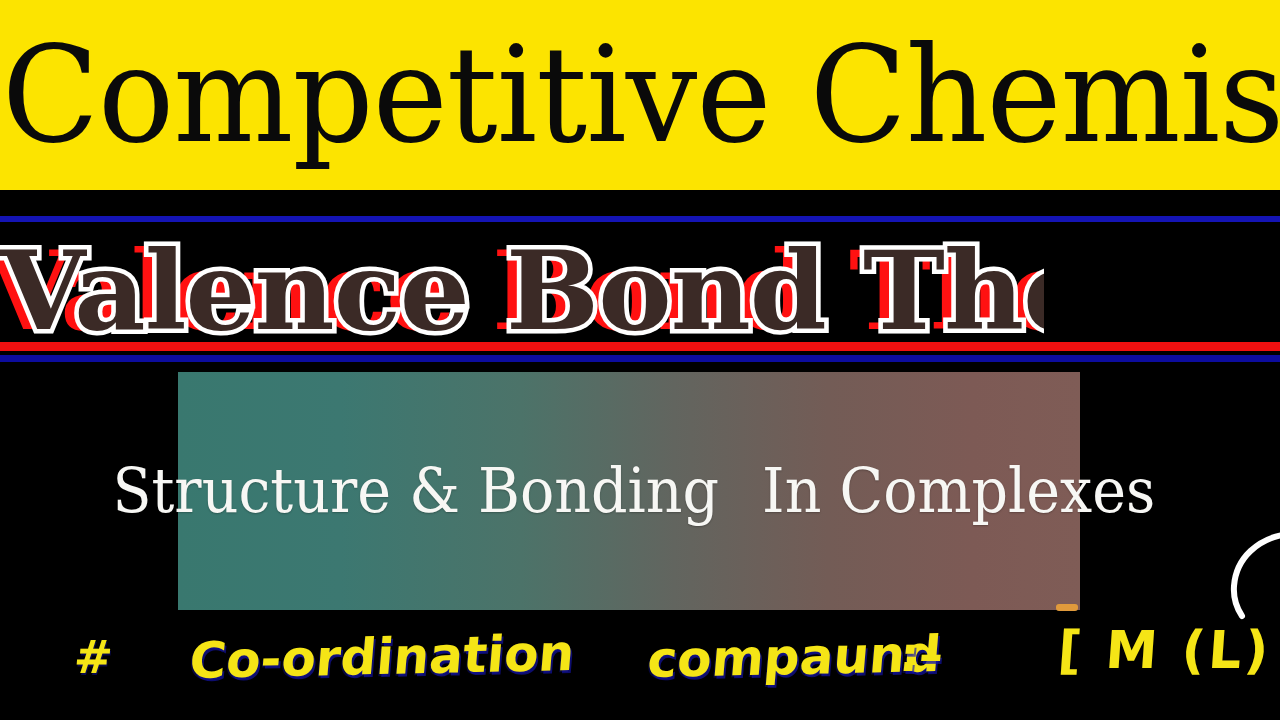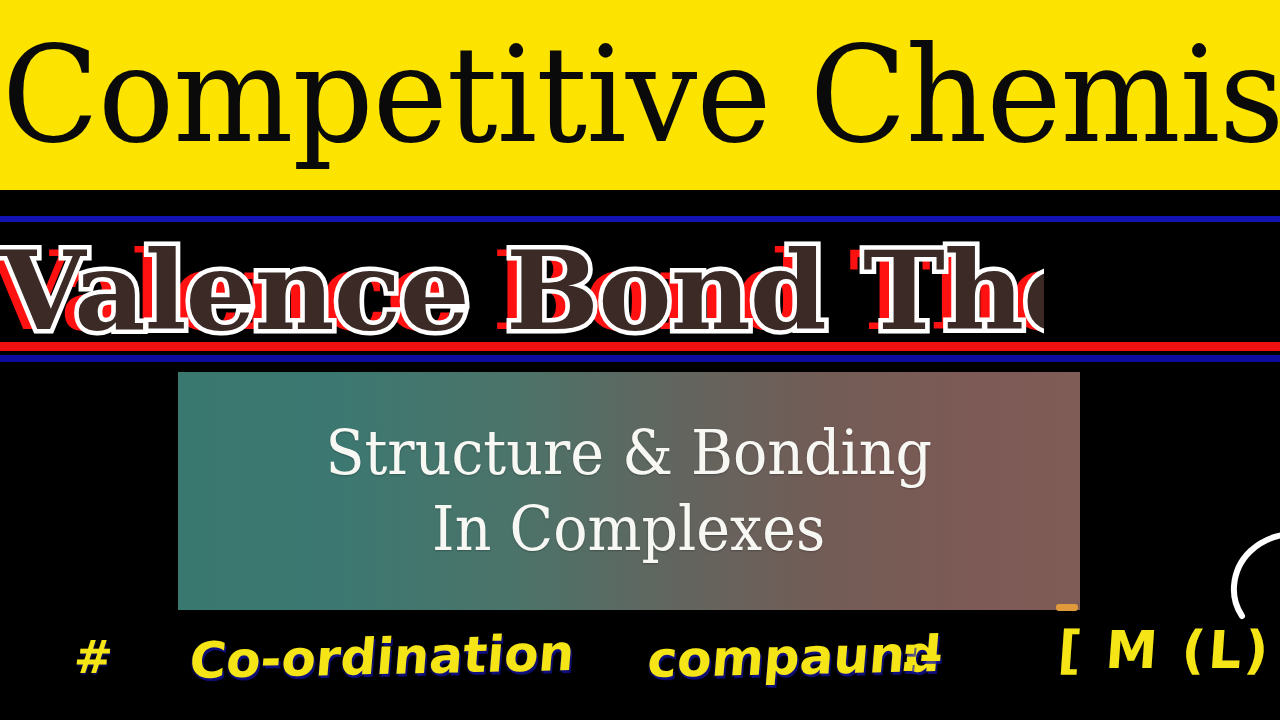--- a/index.html
+++ b/index.html
@@ -126,21 +126,21 @@
     height: 238px;
     background: linear-gradient(90deg,
         #39786F 0%,
         #3C7871 18%,
         #4C7369 38%,
         #62655F 55%,
         #735C56 72%,
         #7D5A55 88%,
         #7F5C56 100%);
     display: flex;
-    flex-direction: column;
+    flex-direction: row;
     align-items: center;
     justify-content: center;
   }
   .subtitle-line {
     font-family: "DejaVu Serif", "Liberation Serif", serif;
     font-size: 62px;
     line-height: 1.22;
     color: #F7F7F4;
     white-space: nowrap;
     transform: scaleX(0.92);

